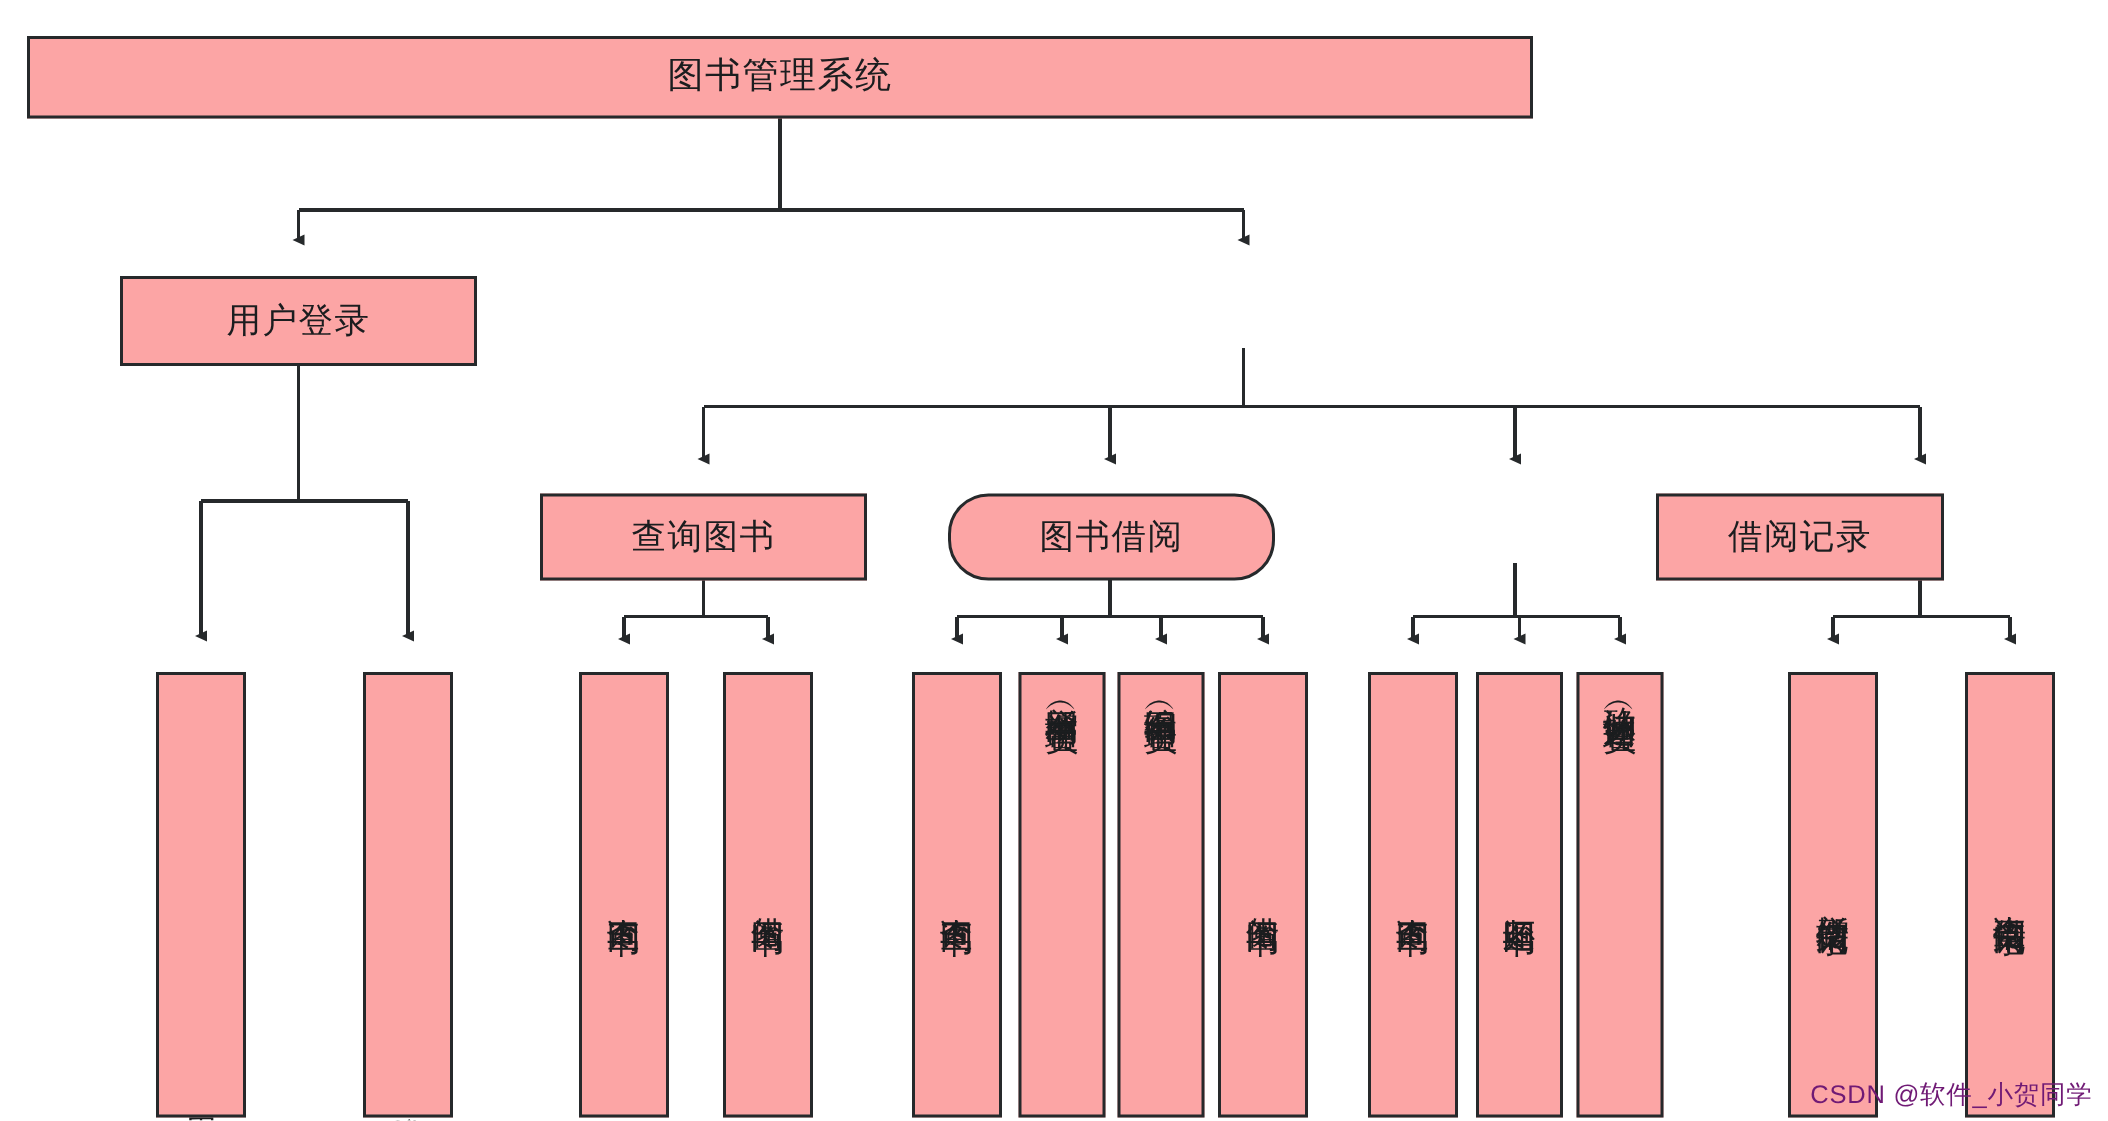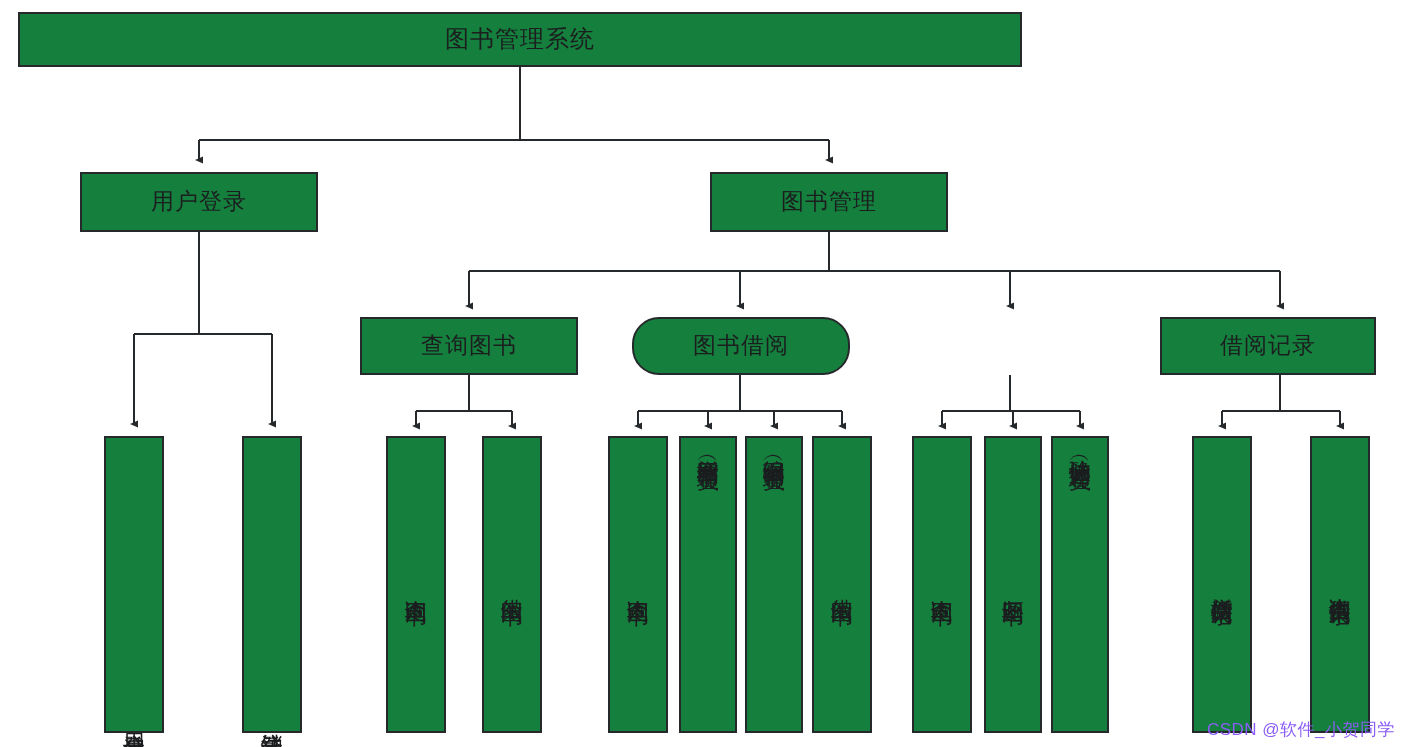--- a/index.html
+++ b/index.html
@@ -19,26 +19,27 @@
     position: absolute;
     left: 0;
     top: 0;
     width: 1405px;
     height: 747px;
     pointer-events: none;
   }
   .node {
     position: absolute;
     box-sizing: border-box;
-    background: #15803d;
+    background: #fca5a5;
     border: 2px solid #26292b;
     display: flex;
     align-items: center;
     justify-content: center;
     color: #1b1d1f;
+    margin-top: 12px;
   }
   .node.horiz {
     font-size: 23px;
     letter-spacing: 1px;
     line-height: 1.1;
   }
   .node.root {
     font-size: 24px;
   }
   .node.leaf {
@@ -71,21 +72,21 @@
   .leaf-inner.align-top {
     align-items: flex-start;
     padding-top: 4px;
     box-sizing: border-box;
   }
   #watermark {
     position: absolute;
     right: 10px;
     bottom: 6px;
     font-size: 17px;
-    color: #8b5cf6;
+    color: #701a75;
     letter-spacing: 0.5px;
     white-space: nowrap;
   }
 </style>
 </head>
 <body>
 
 <div id="canvas">
 
   <svg id="edges" viewBox="0 0 1405 747" xmlns="http://www.w3.org/2000/svg">
@@ -140,31 +141,28 @@
     </g>
   </svg>
 
   <div class="node horiz root" style="left: 18px; top: 12px; width: 1004px; height: 55px;">
     <span>图书管理系统</span>
   </div>
 
   <div class="node horiz" style="left: 80px; top: 172px; width: 238px; height: 60px;">
     <span>用户登录</span>
   </div>
-  <div class="node horiz" style="left: 710px; top: 172px; width: 238px; height: 60px;">
-    <span>图书管理</span>
-  </div>
 
   <div class="node horiz" style="left: 360px; top: 317px; width: 218px; height: 58px;">
     <span>查询图书</span>
   </div>
   <div class="node horiz" style="left: 632px; top: 317px; width: 218px; height: 58px; border-radius: 27px;">
     <span>图书借阅</span>
   </div>
-  <div class="node horiz" style="left: 1160px; top: 317px; width: 216px; height: 58px;">
+  <div class="node horiz" style="left: 1104px; top: 317px; width: 192px; height: 58px;">
     <span>借阅记录</span>
   </div>
 
   <div class="node leaf" style="left: 104px; top: 436px; width: 60px; height: 297px;">
     <div class="leaf-inner align-bottom">
       <span class="vtext">用户登录</span>
     </div>
   </div>
   <div class="node leaf" style="left: 242px; top: 436px; width: 60px; height: 297px;">
     <div class="leaf-inner align-bottom">

